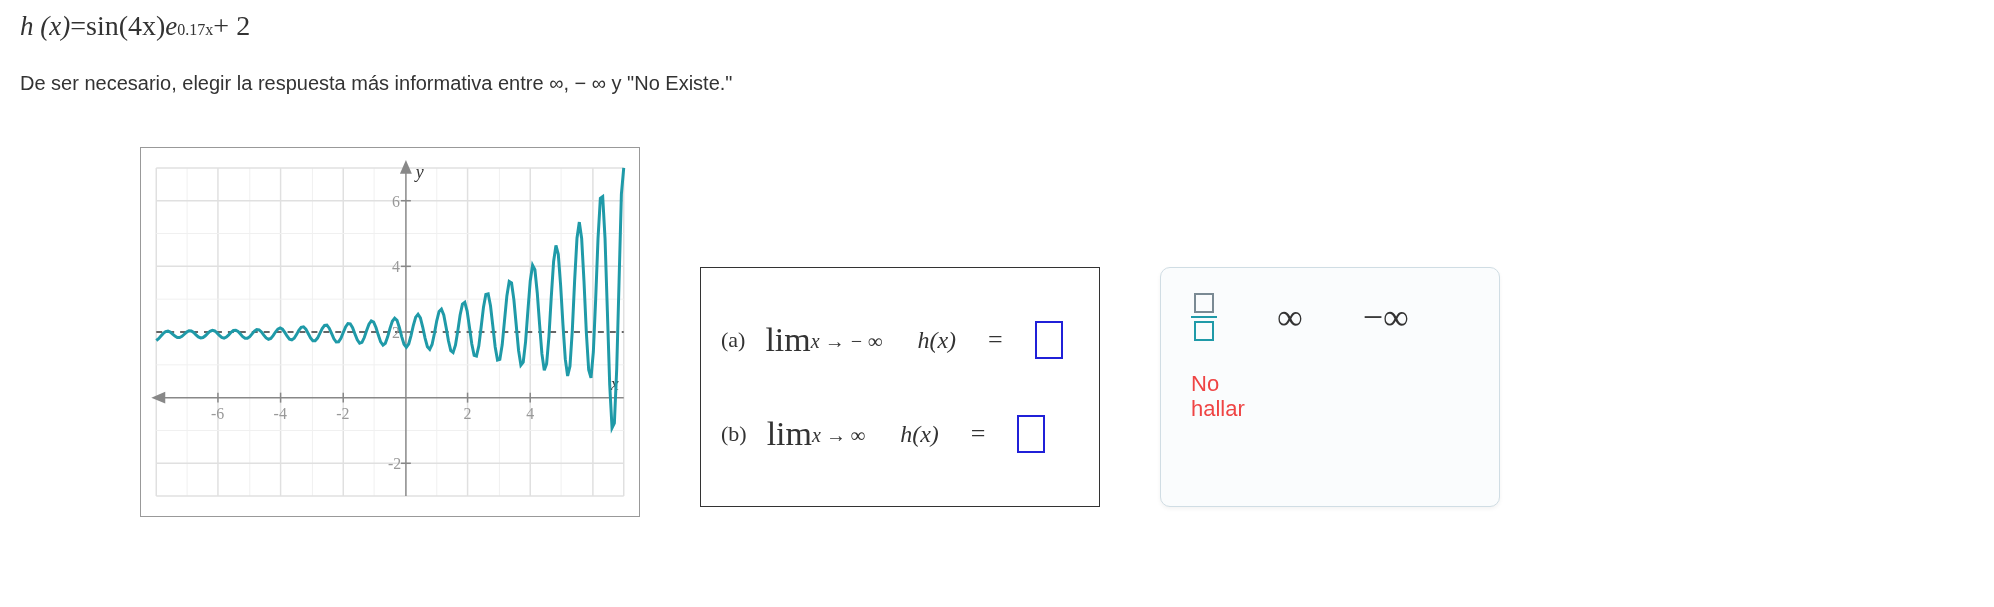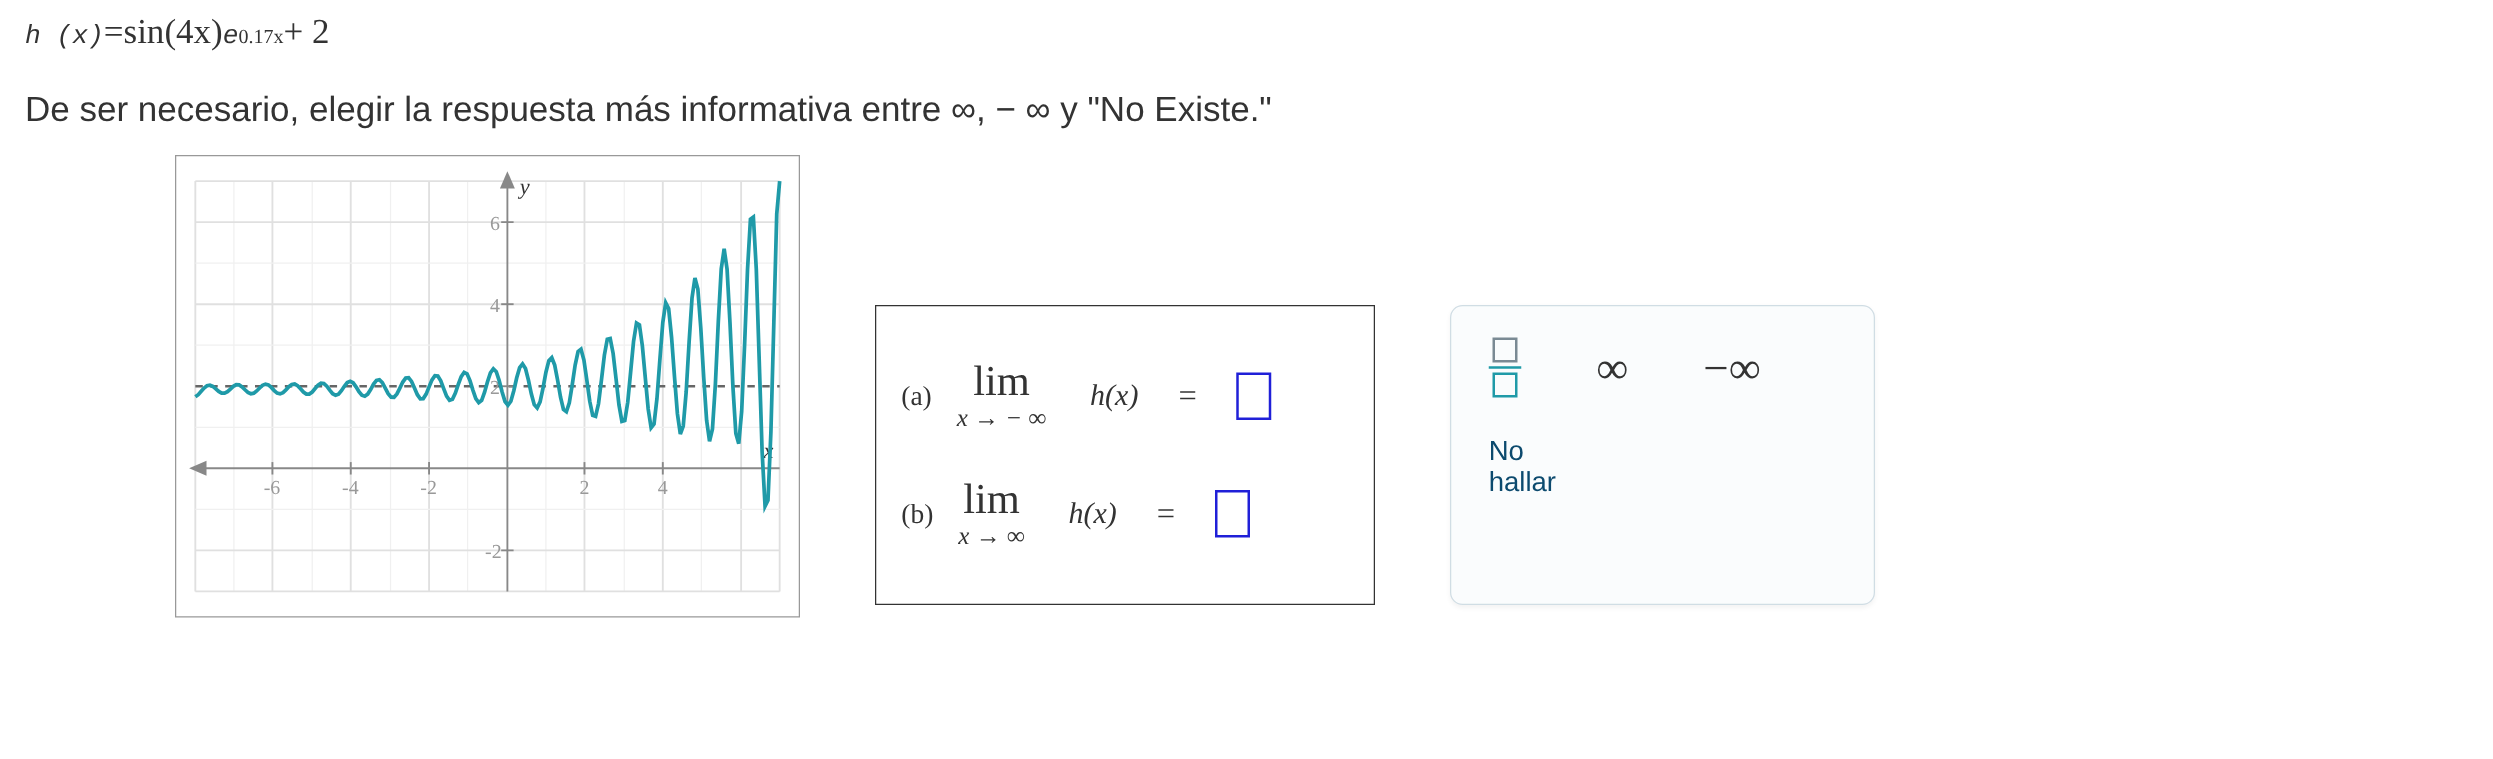--- a/index.html
+++ b/index.html
@@ -18,35 +18,35 @@
       font-size: 24px;
       margin-bottom: 30px;
       display: flex;
       align-items: baseline;
       flex-wrap: wrap;
     }
     .instruction-line .plain {
       white-space: pre;
     }
     .math-fn {
-      font-family: Liberation Mono, monospace;
+      font-family: Liberation Serif, serif;
       font-style: italic;
-      font-size: 21px;
+      font-size: 27px;
     }
     .math-eq {
       font-family: "Times New Roman", serif;
       font-size: 28px;
     }
     .sup-exp {
       font-size: 16px;
       vertical-align: super;
     }
     .instruction2 {
-      font-size: 28px;
-      margin-bottom: 20px;
+      font-size: 20px;
+      margin-bottom: 52px;
     }
     .content-row {
       display: flex;
       align-items: flex-start;
       gap: 60px;
     }
     
     .graph-wrap {
       margin-left: 120px;
       border: 1px solid #999;
@@ -116,21 +116,21 @@
       display: flex;
       align-items: center;
       gap: 20px;
     }
     .qlabel {
       font-family: "Times New Roman", serif;
       font-size: 22px;
     }
     .lim-block {
       display: flex;
-      flex-direction: column;
+      flex-direction: row;
       align-items: center;
       font-family: "Times New Roman", serif;
       line-height: 1;
     }
     .lim-top {
       font-size: 34px;
     }
     .lim-bot {
       font-size: 20px;
       font-style: italic;
@@ -200,21 +200,21 @@
       height: 20px;
     }
     .sym-btn {
       font-family: "Times New Roman", serif;
       font-size: 36px;
       color: #333;
     }
     .noexiste {
       font-family: Arial, sans-serif;
       font-size: 22px;
-      color: #0c4a6e;
+      color: #ef4444;
       line-height: 1.15;
     }
   </style>
 </head>
 <body>
 
 <div class="instruction-line">
   <span class="math-fn">h (x)</span>
   <span class="math-eq"> = </span>
   <span class="math-eq">sin</span>

